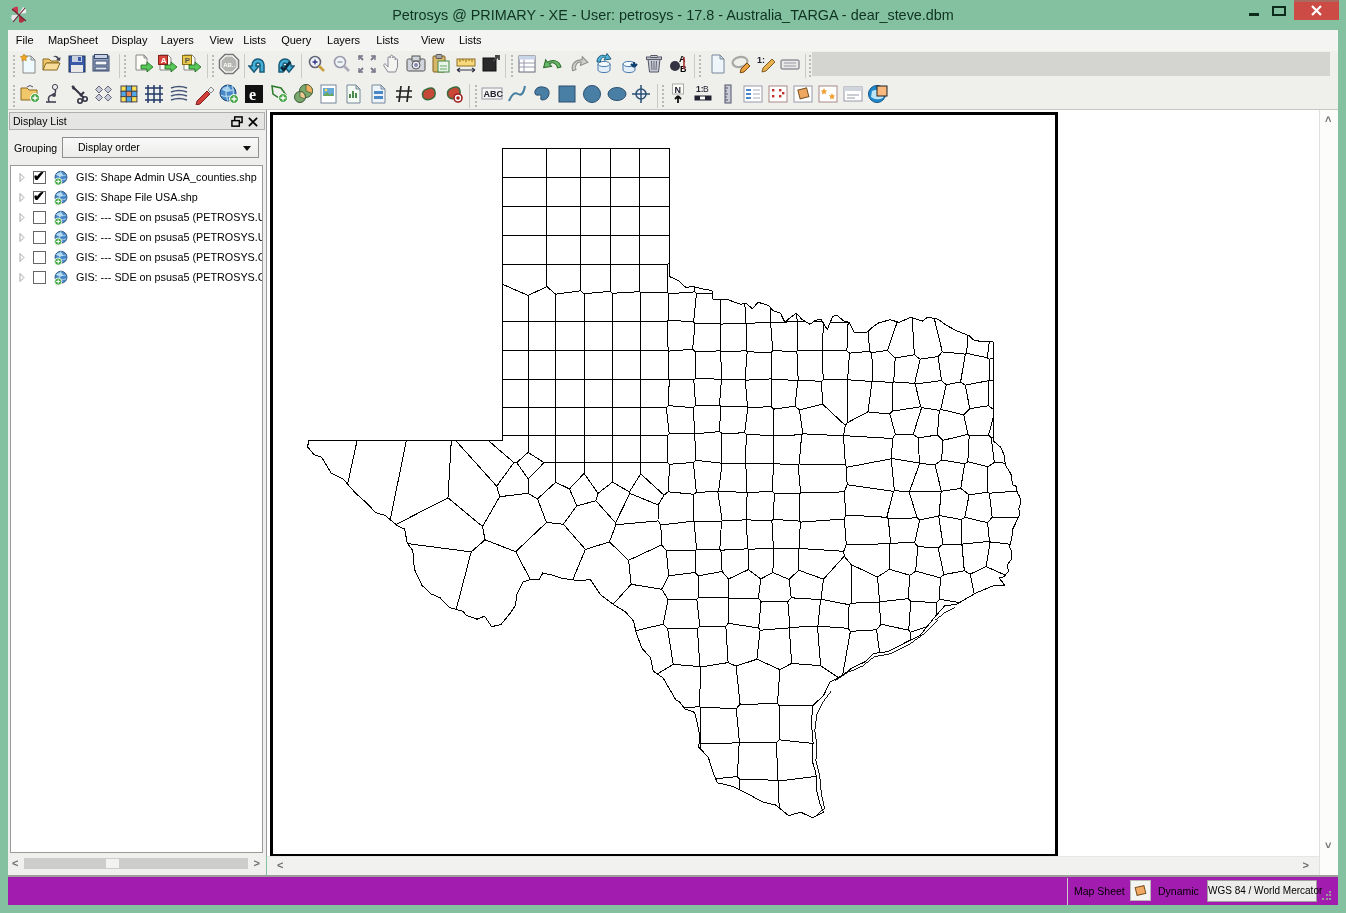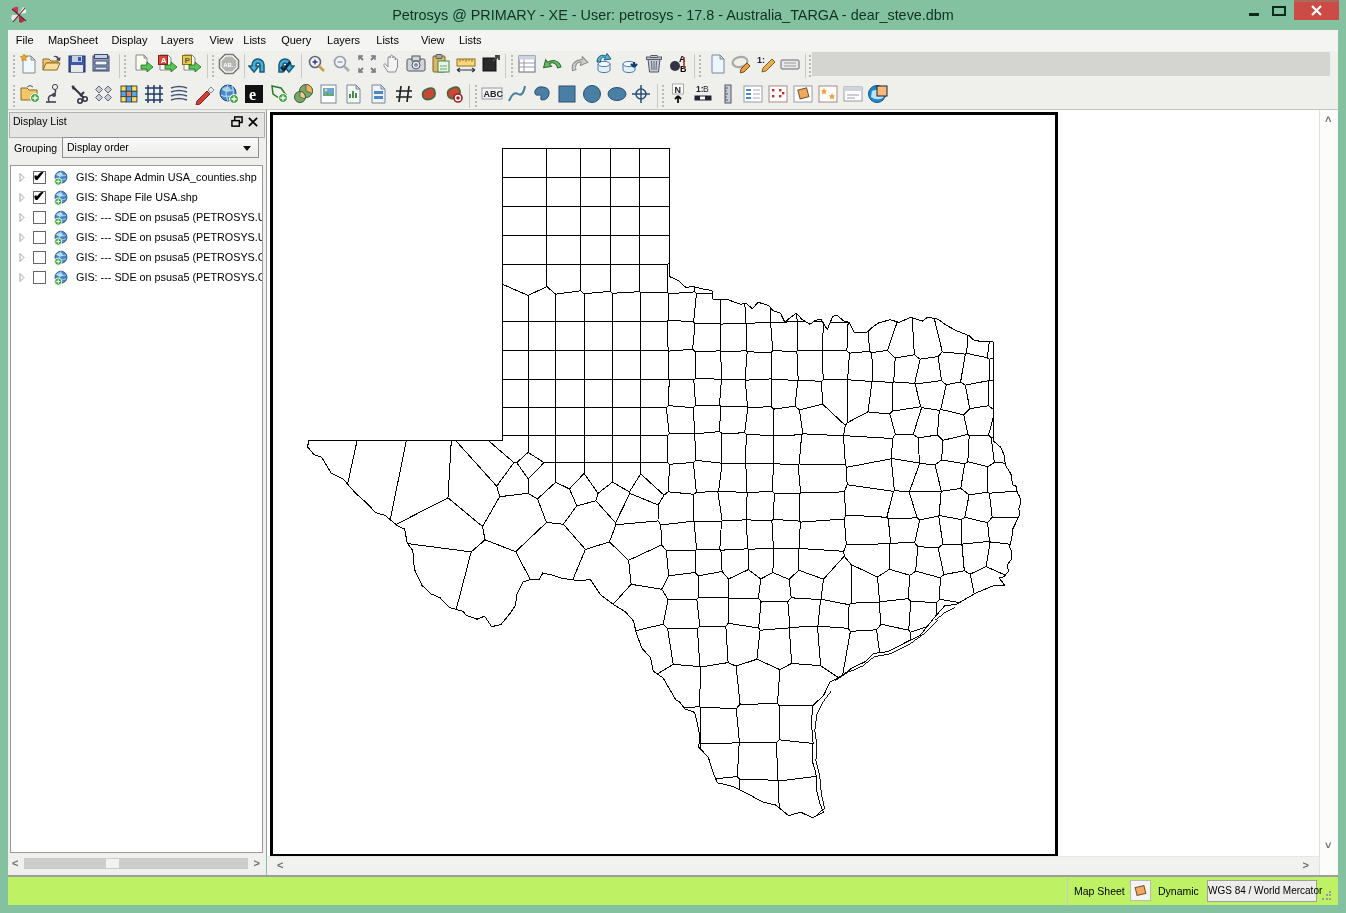--- a/index.html
+++ b/index.html
@@ -6,37 +6,37 @@
 #title{position:absolute;left:0;top:0;width:1346px;text-align:center;line-height:31px;font-size:14.4px;color:#0f3320}
 #menubar{left:8px;top:30px;width:1330px;height:21px;background:#f4f4f2;font-size:11px;color:#000}
 #menubar span{position:absolute;top:0;line-height:21px}
 #tb1{left:8px;top:51px;width:1330px;height:30px;background:#efefec}
 #tb2{left:8px;top:81px;width:1330px;height:29px;background:#efefec;border-bottom:1px solid #c6c6c3}
 .icon{position:absolute;top:4px;width:22px;height:22px}
 #tb2 .icon{top:3px}
 .sep{position:absolute;top:3px;width:1px;height:24px;background:#c9c9c5}
 .handle{position:absolute;top:4px;width:3px;height:22px;background-image:radial-gradient(circle 1px at 1.5px 2px,#b9b9b5 99%,transparent)erase;background:repeating-linear-gradient(#b9b9b5 0 2px,transparent 2px 4px);width:2px}
 #panel{left:8px;top:110px;width:258px;height:765px;background:#efefed}
-#phead{left:9px;top:112px;width:256px;height:26px;background:#e5e5e3;border:1px solid #b0b0ae;font-size:10.5px;line-height:16px;padding-left:3px;color:#000}
+#phead{left:9px;top:112px;width:256px;height:18px;background:#e5e5e3;border:1px solid #b0b0ae;font-size:10.5px;line-height:16px;padding-left:3px;color:#000}
 #pgroup{left:14px;top:142px;font-size:10.5px;color:#000}
-#pdrop{left:62px;top:137px;width:197px;height:21px;background:linear-gradient(#f9f9f9,#ececea);border:1px solid #8f8f8f;font-size:10.5px;line-height:19px;padding-left:4px;color:#000}
+#pdrop{left:62px;top:137px;width:197px;height:21px;background:linear-gradient(#f9f9f9,#ececea);border:1px solid #8f8f8f;font-size:10.5px;line-height:19px;padding-left:15px;color:#000}
 #pdrop .arr{position:absolute;right:7px;top:8px;width:0;height:0;border-left:4.5px solid transparent;border-right:4.5px solid transparent;border-top:5px solid #111}
 #tree{left:10px;top:165px;width:253px;height:688px;background:#fff;border:1px solid #9a9a98;overflow:hidden;padding-top:2px}
 .trow{position:relative;height:20px;font-size:10.8px;color:#000;white-space:nowrap}
 .tri2{position:absolute;left:8px;top:5px;width:6px;height:9px}
 .cb{position:absolute;left:22px;top:3px;width:13px;height:13px;background:#fff;border:1px solid #666}
 .ck{position:absolute;left:-1px;top:-4px;font-size:14px;font-weight:bold;color:#000}
 .glb{position:absolute;left:42px;top:2px;width:16px;height:16px}
 .tt{position:absolute;left:65px;top:3px}
 #pscroll{left:10px;top:855px;width:253px;height:17px;background:#f0f0ee}
 #mapcanvas{left:266px;top:110px;width:1053px;height:746px;background:#fff;border-left:1px solid #9a9a98}
 #sheet{position:absolute;left:3px;top:2px;width:788px;height:745px;border:3px solid #000}
 #vscroll{left:1319px;top:110px;width:19px;height:765px;background:#fcfcfb;border-left:1px solid #e0e0de}
 #hscroll{left:267px;top:856px;width:1052px;height:19px;background:#f1f1ef;border-top:1px solid #e6e6e4}
-#statusbar{left:8px;top:875px;width:1330px;height:30px;background:#bef264;border-top:2px solid #9d9d9b;font-size:10.5px;color:#000}
+#statusbar{left:8px;top:875px;width:1330px;height:30px;background:#a21caf;border-top:2px solid #9d9d9b;font-size:10.5px;color:#000}
 .sbtext{position:absolute;top:8px}
 .arrglyph{color:#6f6f6d;font-size:11px;font-weight:bold}
 </style></head><body>
 <div id="title">Petrosys @ PRIMARY - XE - User: petrosys - 17.8 - Australia_TARGA - dear_steve.dbm</div>
 <svg class="abs" style="left:9px;top:5px" width="20" height="20" viewBox="0 0 20 20">
     <path d="M9 9 L3 5 Q5 1 9 2 Z" fill="#c8374b"></path>
     <path d="M10 9 L14 2 Q18 4 17 8 Z" fill="#f0eef0"></path>
     <path d="M10 10 L16 15 Q13 19 10 17 Z" fill="#b23040"></path>
     <path d="M9 10 L4 16 Q1 13 3 10 Z" fill="#e8e4ea"></path>
     <path d="M3 4 L17 16 M16 3 L4 17" stroke="#6a2433" stroke-width="1.1" fill="none"></path>

